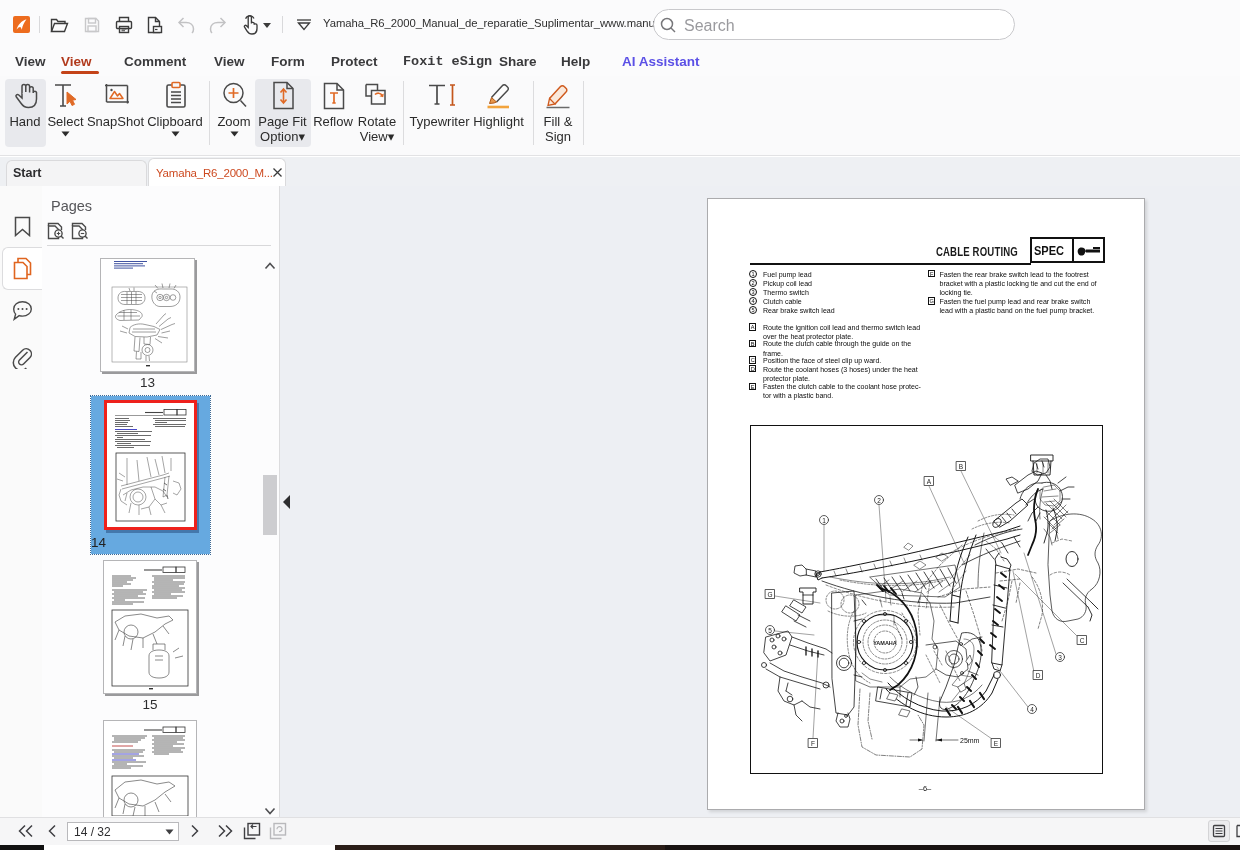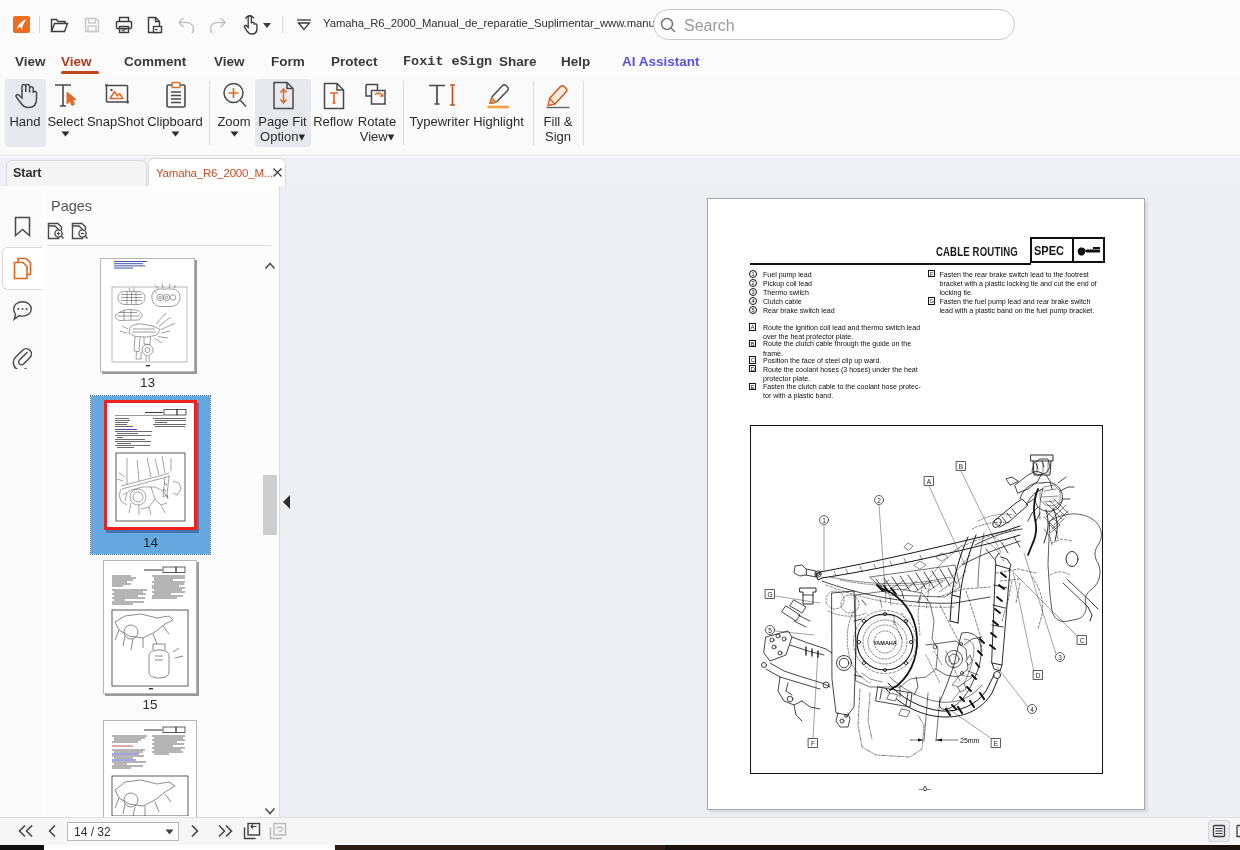--- a/index.html
+++ b/index.html
@@ -290,21 +290,21 @@
       <circle cx="31" cy="94" r="5"></circle>
     <path d="M62 73 L60 92 L56 94 L58 74"></path>
     <path d="M60 92 L61 96 M57 80 L60 82 M56 86 L59 88" stroke-width="0.8"></path>
     <path d="M44 84 L48 96 L54 102 L60 100 M48 96 L42 104 L34 106"></path>
     <path d="M14 86 L12 92 L14 98 L20 102 M20 90 L18 98"></path>
     <path d="M24 100 L22 110 M32 102 L32 112 M42 104 L44 112 M54 102 L58 110"></path>
     <path d="M12 70 L18 74 M10 76 L16 78"></path>
     <path d="M66 78 L72 80 L74 86 L70 92 L66 90"></path>
   </g>
 </svg>
-<div class="abs" style="left:91px;top:535px;width:119px;text-align:center;font-size:13.5px;color:#222;">14</div>
+<div class="abs" style="left:91px;top:535px;width:119px;font-size:13.5px;color:#222;">14</div>
 
 <div class="abs" style="left:103px;top:560px;width:94px;height:134px;background:#fff;border:1px solid #b5b5b7;box-shadow:2px 2px 0 #9a9a9c;"></div>
 <svg class="abs" style="left:103px;top:560px;" width="94" height="134" viewBox="0 0 94 134">
   <rect x="60" y="7" width="13" height="5.5" fill="none" stroke="#333" stroke-width="0.8"></rect>
   <rect x="73" y="7" width="9" height="5.5" fill="none" stroke="#333" stroke-width="0.8"></rect>
   <path d="M41 10 L59 10" stroke="#444" stroke-width="1.1"></path>
   <g stroke="#3a3a3a" stroke-width="0.75" fill="none">
     <path d="M9 16 L28 16 M9 18 L33 18 M9 20 L30 20 M9 22 L24 22 M9 24 L28 24 M9 26 L20 26"></path>
     <path d="M9 30 L44 30 M11 32 L40 32 M9 34 L43 34 M11 36 L35 36 M9 38 L42 38 M11 40 L22 40 M9 42 L41 42 M9 44 L30 44"></path>
     <path d="M49 16 L82 16 M51 18 L82 18 M51 20 L70 20 M49 22 L82 22 M51 24 L81 24 M49 26 L76 26 M49 28 L82 28 M51 30 L79 30 M49 32 L82 32 M51 34 L68 34 M49 36 L80 36 M49 38 L74 38"></path>

